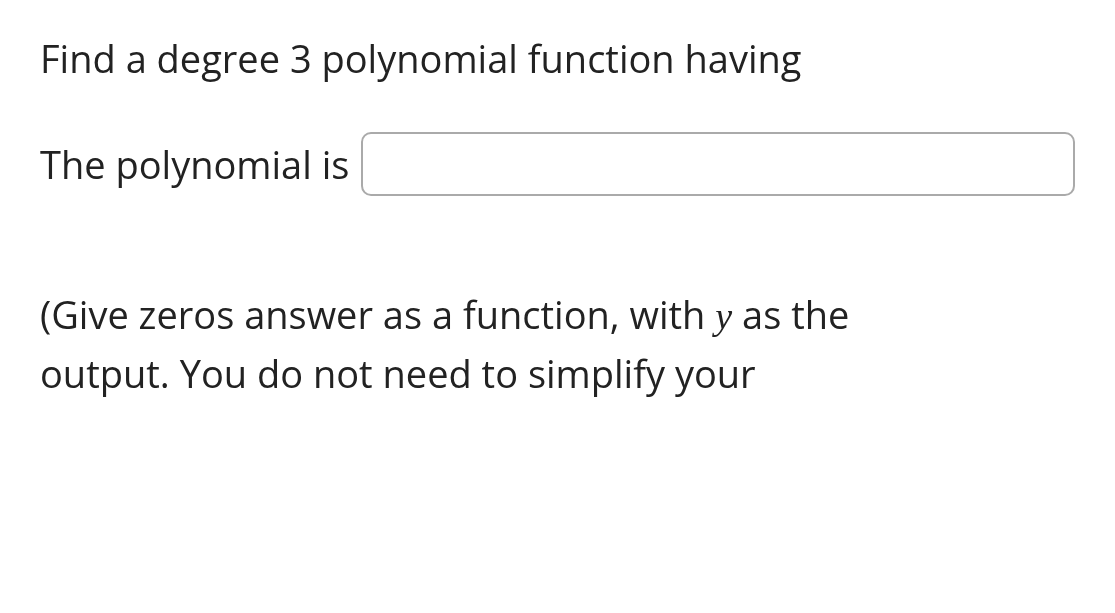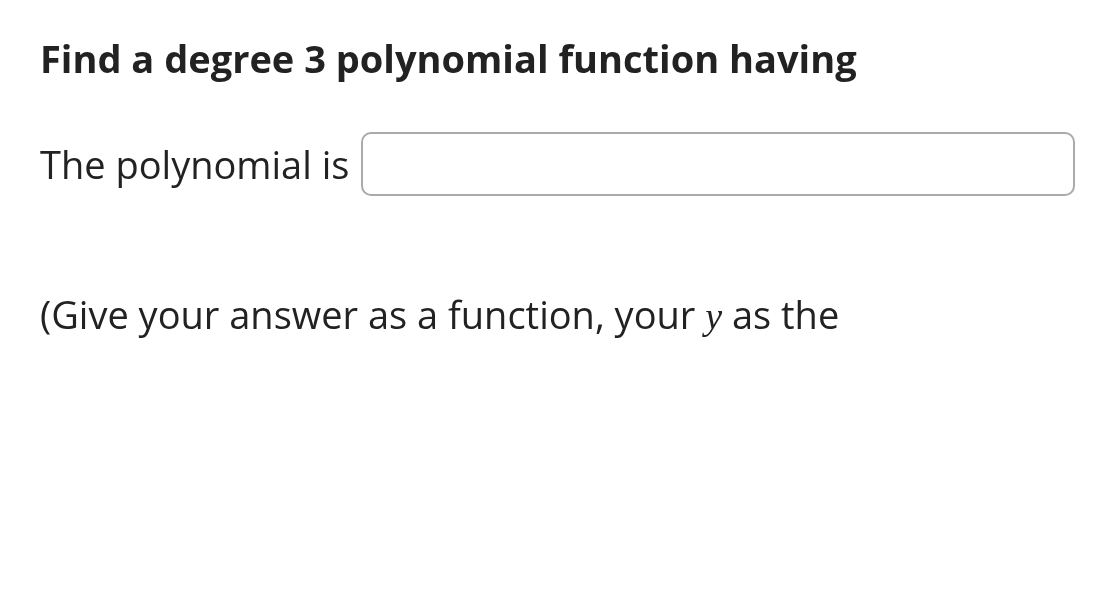--- a/index.html
+++ b/index.html
@@ -11,21 +11,20 @@
       font-family: 'Segoe UI', 'Open Sans', Arial, sans-serif;
       font-size: 38px;
       color: #222;
       padding: 30px 40px;
       width: 1115px;
       height: 613px;
       line-height: 1.5;
     }
     .question-text {
       margin-bottom: 45px;
-      font-weight: bold;
     }
     .answer-line {
       display: flex;
       align-items: center;
       margin-bottom: 90px;
     }
     .answer-prompt {
       margin-right: 12px;
     }
     .answer-input {
@@ -51,15 +50,15 @@
 <div class="question-text">
   <span>Find a degree 3 polynomial function having</span><br>
 </div>
 
 <div class="answer-line">
   <span class="answer-prompt">The polynomial is</span>
   <input type="text" class="answer-input" value="" style="">
 </div>
 
 <div class="hint-text">
-  <span>(Give your answer as a function, your </span><span class="math-var">y</span><span> as the</span><br>
-  <br>
+  <span>(Give zeros answer as a function, with </span><span class="math-var">y</span><span> as the</span><br>
+  <span>output. You do not need to simplify your</span><br>
 </div>
 
 </body></html>

